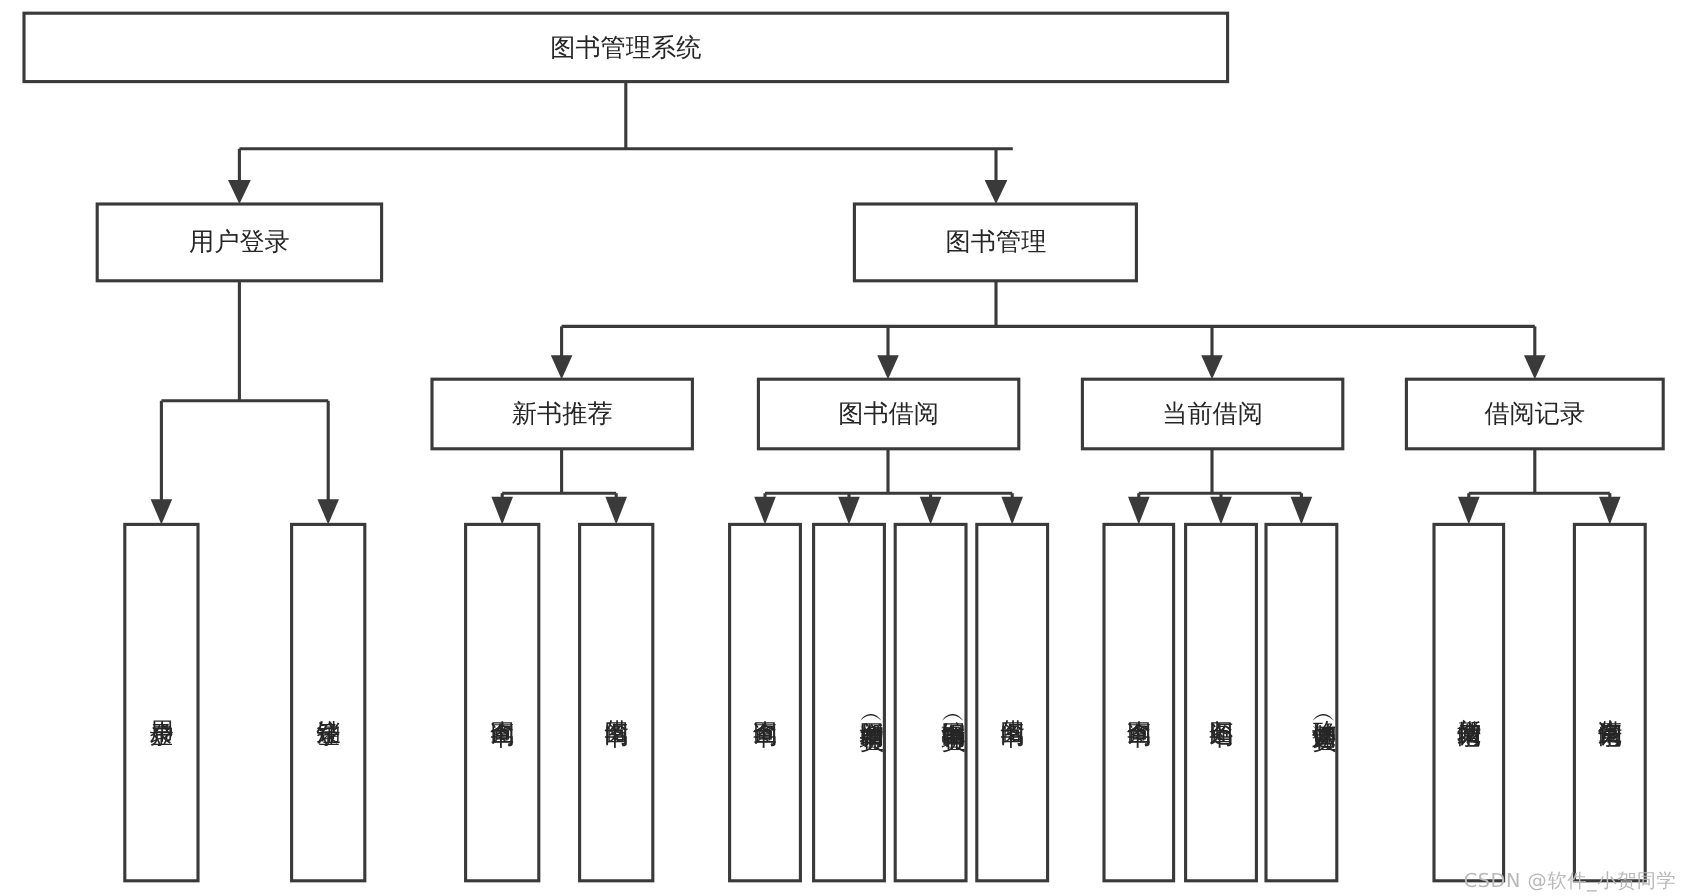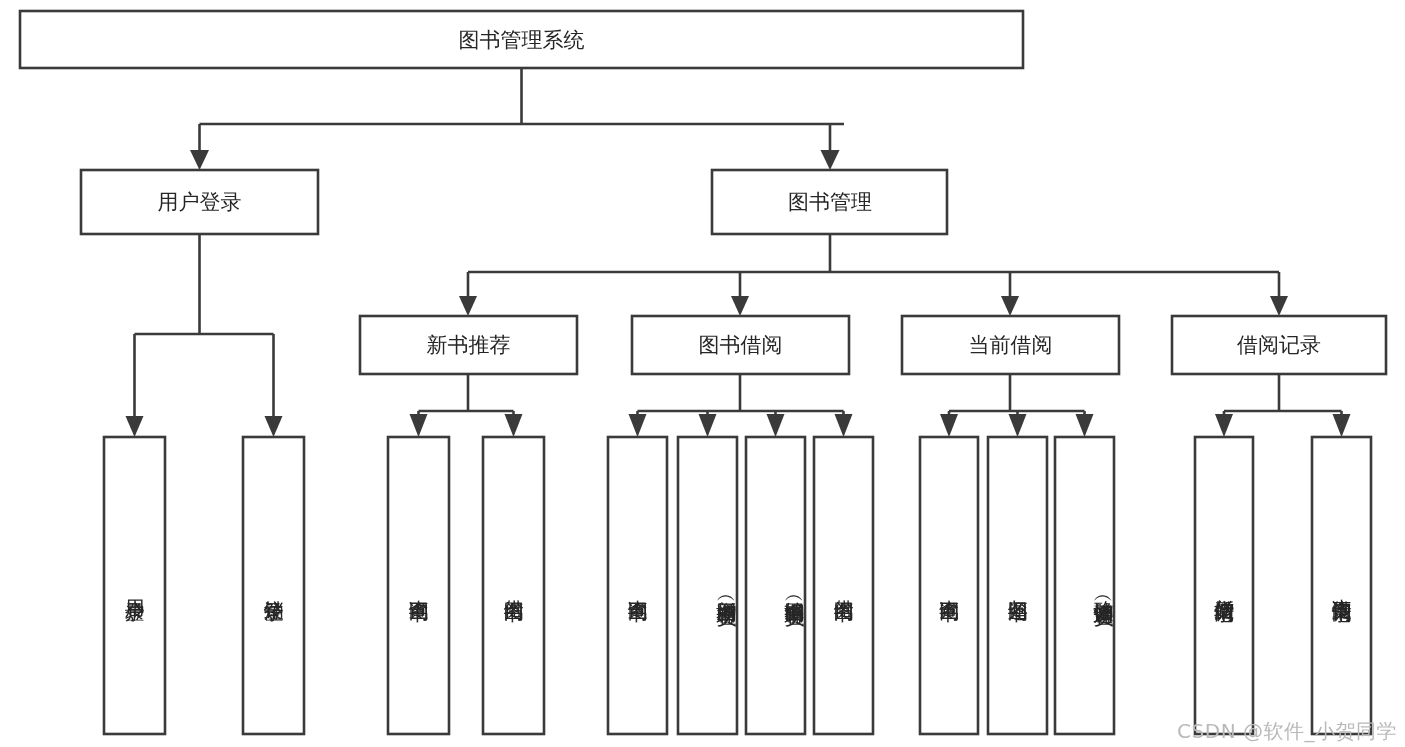--- a/index.html
+++ b/index.html
@@ -65,21 +65,21 @@
     pointer-events: none;
   }
   .vlabel.center-v {
     align-items: center;
   }
   #watermark {
     position: absolute;
     right: 8px;
     bottom: 2px;
     font-family: "DejaVu Sans", "Liberation Sans", sans-serif;
-    font-size: 20px;
+    font-size: 16px;
     color: #b9b9b9;
     white-space: nowrap;
     letter-spacing: 0.5px;
   }
 </style>
 </head>
 <body>
 
 <div id="diagram-root">
 

